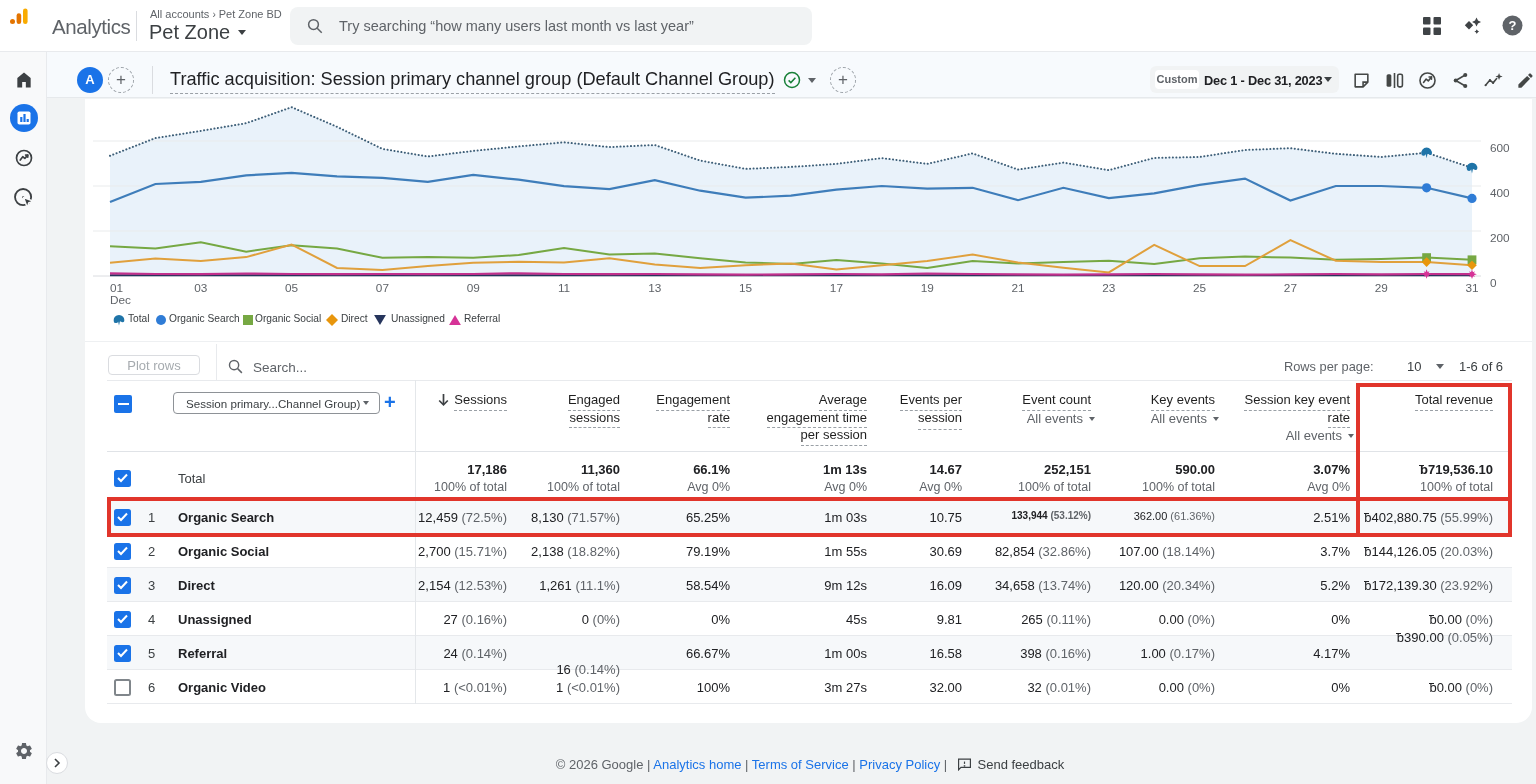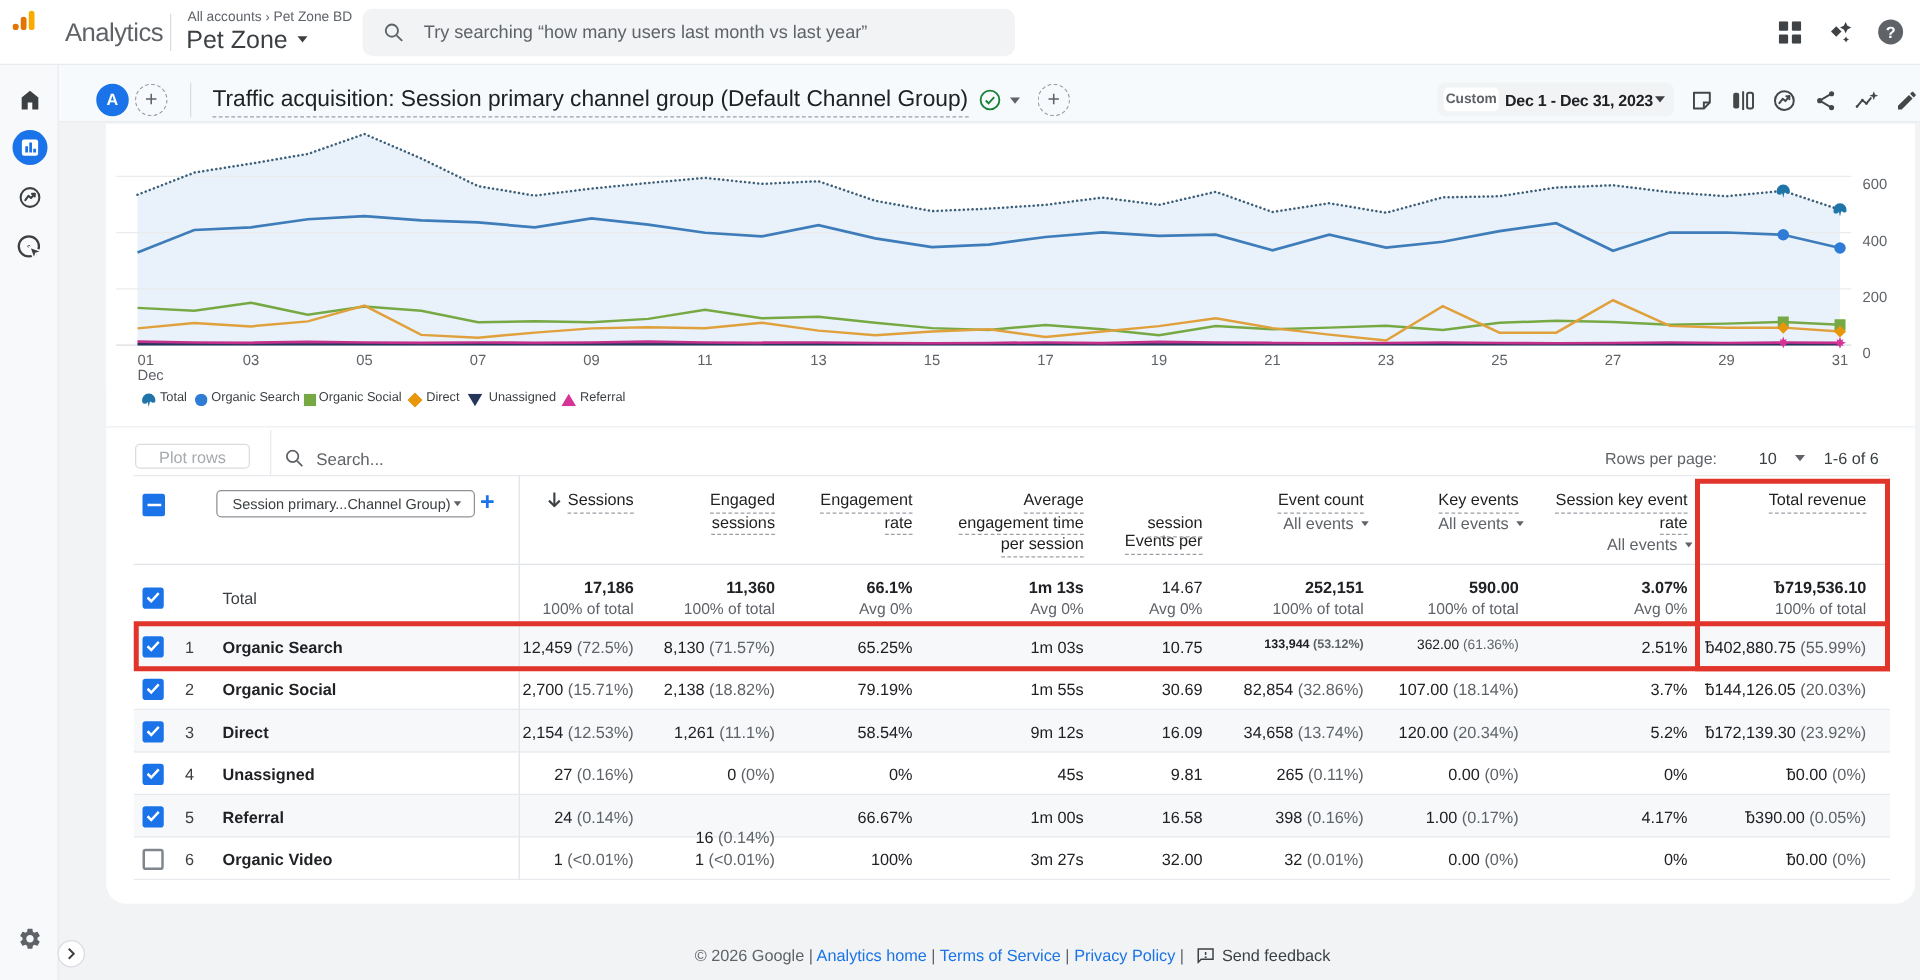--- a/index.html
+++ b/index.html
@@ -229,21 +229,21 @@
           <path d="M6.5 1 V11"></path>
           <path d="M2.2 7.5 L6.5 11.8 L10.8 7.5"></path>
         </svg><span style="border-bottom:1.5px dashed #9aa0a6;padding-bottom:2.5px;">Sessions</span></div>
 <div class="abs" style="left:360px;top:392.0px;width:260px;text-align:right;font-size:13px;color:#1f1f1f;"><span style="border-bottom:1.5px dashed #9aa0a6;padding-bottom:2.5px;">Engaged</span></div>
 <div class="abs" style="left:360px;top:409.5px;width:260px;text-align:right;font-size:13px;color:#1f1f1f;"><span style="border-bottom:1.5px dashed #9aa0a6;padding-bottom:2.5px;">sessions</span></div>
 <div class="abs" style="left:470px;top:392.0px;width:260px;text-align:right;font-size:13px;color:#1f1f1f;"><span style="border-bottom:1.5px dashed #9aa0a6;padding-bottom:2.5px;">Engagement</span></div>
 <div class="abs" style="left:470px;top:409.5px;width:260px;text-align:right;font-size:13px;color:#1f1f1f;"><span style="border-bottom:1.5px dashed #9aa0a6;padding-bottom:2.5px;">rate</span></div>
 <div class="abs" style="left:607px;top:392.0px;width:260px;text-align:right;font-size:13px;color:#1f1f1f;"><span style="border-bottom:1.5px dashed #9aa0a6;padding-bottom:2.5px;">Average</span></div>
 <div class="abs" style="left:607px;top:409.5px;width:260px;text-align:right;font-size:13px;color:#1f1f1f;"><span style="border-bottom:1.5px dashed #9aa0a6;padding-bottom:2.5px;">engagement time</span></div>
 <div class="abs" style="left:607px;top:427.0px;width:260px;text-align:right;font-size:13px;color:#1f1f1f;"><span style="border-bottom:1.5px dashed #9aa0a6;padding-bottom:2.5px;">per session</span></div>
-<div class="abs" style="left:702px;top:392.0px;width:260px;text-align:right;font-size:13px;color:#1f1f1f;margin-top:33px;"><span style="border-bottom:1.5px dashed #9aa0a6;padding-bottom:2.5px;">Events per</span></div>
+<div class="abs" style="left:702px;top:392.0px;width:260px;text-align:right;font-size:13px;color:#1f1f1f;"><span style="border-bottom:1.5px dashed #9aa0a6;padding-bottom:2.5px;">Events per</span></div>
 <div class="abs" style="left:702px;top:409.5px;width:260px;text-align:right;font-size:13px;color:#1f1f1f;"><span style="border-bottom:1.5px dashed #9aa0a6;padding-bottom:4px;">session</span></div>
 <div class="abs" style="left:831px;top:392.0px;width:260px;text-align:right;font-size:13px;color:#1f1f1f;"><span style="border-bottom:1.5px dashed #9aa0a6;padding-bottom:2.5px;">Event count</span></div>
 <div class="abs" style="left:831px;top:410.5px;width:252px;text-align:right;font-size:13px;color:#5f6368;">All events</div>
 <span class="caret abs" style="left:1089px;top:416.5px;border-left-width:3.5px;border-right-width:3.5px;border-top-width:4.5px;"></span>
 <div class="abs" style="left:955px;top:392.0px;width:260px;text-align:right;font-size:13px;color:#1f1f1f;"><span style="border-bottom:1.5px dashed #9aa0a6;padding-bottom:2.5px;">Key events</span></div>
 <div class="abs" style="left:955px;top:410.5px;width:252px;text-align:right;font-size:13px;color:#5f6368;">All events</div>
 <span class="caret abs" style="left:1213px;top:416.5px;border-left-width:3.5px;border-right-width:3.5px;border-top-width:4.5px;"></span>
 <div class="abs" style="left:1090px;top:392.0px;width:260px;text-align:right;font-size:13px;color:#1f1f1f;"><span style="border-bottom:1.5px dashed #9aa0a6;padding-bottom:2.5px;">Session key event</span></div>
 <div class="abs" style="left:1090px;top:409.5px;width:260px;text-align:right;font-size:13px;color:#1f1f1f;"><span style="border-bottom:1.5px dashed #9aa0a6;padding-bottom:2.5px;">rate</span></div>
 <div class="abs" style="left:1090px;top:428.0px;width:252px;text-align:right;font-size:13px;color:#5f6368;">All events</div>
@@ -257,21 +257,21 @@
       </svg>
 <div class="abs" style="left:178px;top:471px;font-size:13px;color:#3c4043;">Total</div>
 <div class="abs" style="left:247px;top:462px;width:260px;text-align:right;font-size:13px;color:#202124;"><b style="font-weight:bold">17,186</b></div>
       <div class="abs" style="left:247px;top:480px;width:260px;text-align:right;font-size:12.5px;color:#5f6368;">100% of total</div>
 <div class="abs" style="left:360px;top:462px;width:260px;text-align:right;font-size:13px;color:#202124;"><b style="font-weight:bold">11,360</b></div>
       <div class="abs" style="left:360px;top:480px;width:260px;text-align:right;font-size:12.5px;color:#5f6368;">100% of total</div>
 <div class="abs" style="left:470px;top:462px;width:260px;text-align:right;font-size:13px;color:#202124;"><b style="font-weight:bold">66.1%</b></div>
       <div class="abs" style="left:470px;top:480px;width:260px;text-align:right;font-size:12.5px;color:#5f6368;">Avg 0%</div>
 <div class="abs" style="left:607px;top:462px;width:260px;text-align:right;font-size:13px;color:#202124;"><b style="font-weight:bold">1m 13s</b></div>
       <div class="abs" style="left:607px;top:480px;width:260px;text-align:right;font-size:12.5px;color:#5f6368;">Avg 0%</div>
-<div class="abs" style="left:702px;top:462px;width:260px;text-align:right;font-size:13px;color:#202124;"><b style="font-weight:normal">14.67</b></div>
+<div class="abs" style="left:702px;top:462px;width:260px;text-align:right;font-size:13px;color:#202124;"><b style="font-weight:bold">14.67</b></div>
       <div class="abs" style="left:702px;top:480px;width:260px;text-align:right;font-size:12.5px;color:#5f6368;">Avg 0%</div>
 <div class="abs" style="left:831px;top:462px;width:260px;text-align:right;font-size:13px;color:#202124;"><b style="font-weight:bold">252,151</b></div>
       <div class="abs" style="left:831px;top:480px;width:260px;text-align:right;font-size:12.5px;color:#5f6368;">100% of total</div>
 <div class="abs" style="left:955px;top:462px;width:260px;text-align:right;font-size:13px;color:#202124;"><b style="font-weight:bold">590.00</b></div>
       <div class="abs" style="left:955px;top:480px;width:260px;text-align:right;font-size:12.5px;color:#5f6368;">100% of total</div>
 <div class="abs" style="left:1090px;top:462px;width:260px;text-align:right;font-size:13px;color:#202124;"><b style="font-weight:bold">3.07%</b></div>
       <div class="abs" style="left:1090px;top:480px;width:260px;text-align:right;font-size:12.5px;color:#5f6368;">Avg 0%</div>
 <div class="abs" style="left:1233px;top:462px;width:260px;text-align:right;font-size:13px;color:#202124;"><b style="font-weight:bold"><span class="tk">b<i></i></span>719,536.10</b></div>
       <div class="abs" style="left:1233px;top:480px;width:260px;text-align:right;font-size:12.5px;color:#5f6368;">100% of total</div>
 <div class="abs" style="left:107px;top:500px;width:1405px;height:34px;background:#f6f8fa;"></div>
@@ -349,21 +349,21 @@
 <div class="abs" style="left:148px;top:646px;font-size:13px;color:#3c4043;">5</div>
 <div class="abs" style="left:178px;top:646px;font-size:13px;font-weight:bold;color:#202124;">Referral</div>
 <div class="abs" style="left:227px;top:646px;width:280px;text-align:right;font-size:13px;color:#202124;">24 <span style="color:#5f6368">(0.14%)</span></div>
 <div class="abs" style="left:340px;top:646px;width:280px;text-align:right;font-size:13px;color:#202124;margin-top:16px;">16 <span style="color:#5f6368">(0.14%)</span></div>
 <div class="abs" style="left:450px;top:646px;width:280px;text-align:right;font-size:13px;color:#202124;">66.67%</div>
 <div class="abs" style="left:587px;top:646px;width:280px;text-align:right;font-size:13px;color:#202124;">1m 00s</div>
 <div class="abs" style="left:682px;top:646px;width:280px;text-align:right;font-size:13px;color:#202124;">16.58</div>
 <div class="abs" style="left:811px;top:646px;width:280px;text-align:right;font-size:13px;color:#202124;">398 <span style="color:#5f6368">(0.16%)</span></div>
 <div class="abs" style="left:935px;top:646px;width:280px;text-align:right;font-size:13px;color:#202124;">1.00 <span style="color:#5f6368">(0.17%)</span></div>
 <div class="abs" style="left:1070px;top:646px;width:280px;text-align:right;font-size:13px;color:#202124;">4.17%</div>
-<div class="abs" style="left:1213px;top:646px;width:280px;text-align:right;font-size:13px;color:#202124;padding-left:12px;"><span class="tk">b<i></i></span>390.00 <span style="color:#5f6368">(0.05%)</span></div>
+<div class="abs" style="left:1213px;top:630px;width:280px;text-align:right;font-size:13px;color:#202124;padding-left:12px;"><span class="tk">b<i></i></span>390.00 <span style="color:#5f6368">(0.05%)</span></div>
 <div class="abs" style="left:107px;top:703px;width:1405px;height:1px;background:#e8eaed;"></div>
 <div class="abs" style="left:114px;top:679px;width:17px;height:17px;background:#fff;border:2px solid #80868b;border-radius:2.5px;"></div>
 <div class="abs" style="left:148px;top:680px;font-size:13px;color:#3c4043;">6</div>
 <div class="abs" style="left:178px;top:680px;font-size:13px;font-weight:bold;color:#202124;">Organic Video</div>
 <div class="abs" style="left:227px;top:680px;width:280px;text-align:right;font-size:13px;color:#202124;">1 <span style="color:#5f6368">(&lt;0.01%)</span></div>
 <div class="abs" style="left:340px;top:680px;width:280px;text-align:right;font-size:13px;color:#202124;">1 <span style="color:#5f6368">(&lt;0.01%)</span></div>
 <div class="abs" style="left:450px;top:680px;width:280px;text-align:right;font-size:13px;color:#202124;">100%</div>
 <div class="abs" style="left:587px;top:680px;width:280px;text-align:right;font-size:13px;color:#202124;">3m 27s</div>
 <div class="abs" style="left:682px;top:680px;width:280px;text-align:right;font-size:13px;color:#202124;">32.00</div>
 <div class="abs" style="left:811px;top:680px;width:280px;text-align:right;font-size:13px;color:#202124;">32 <span style="color:#5f6368">(0.01%)</span></div>

